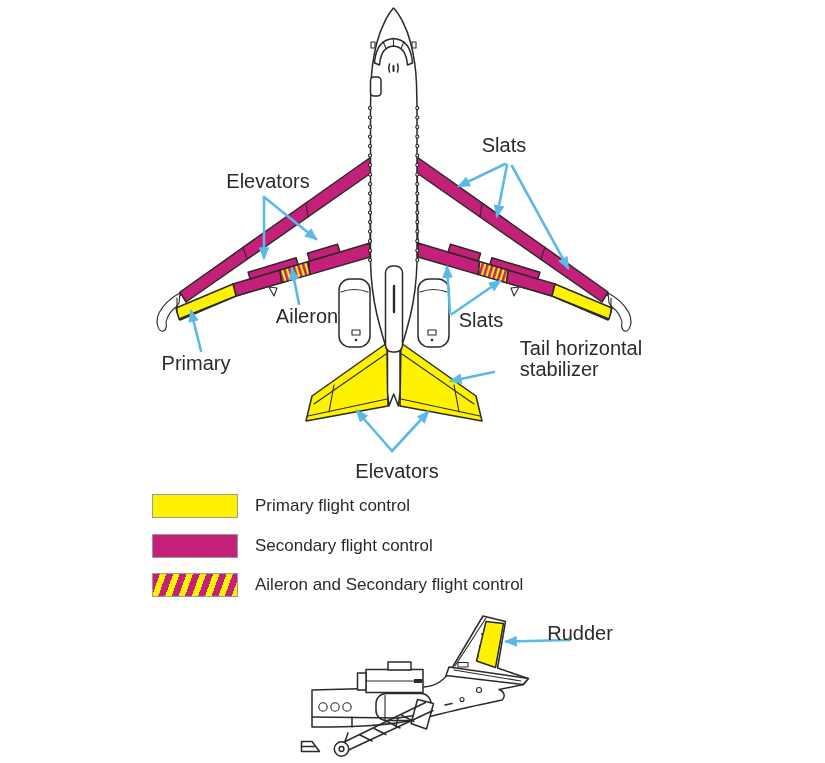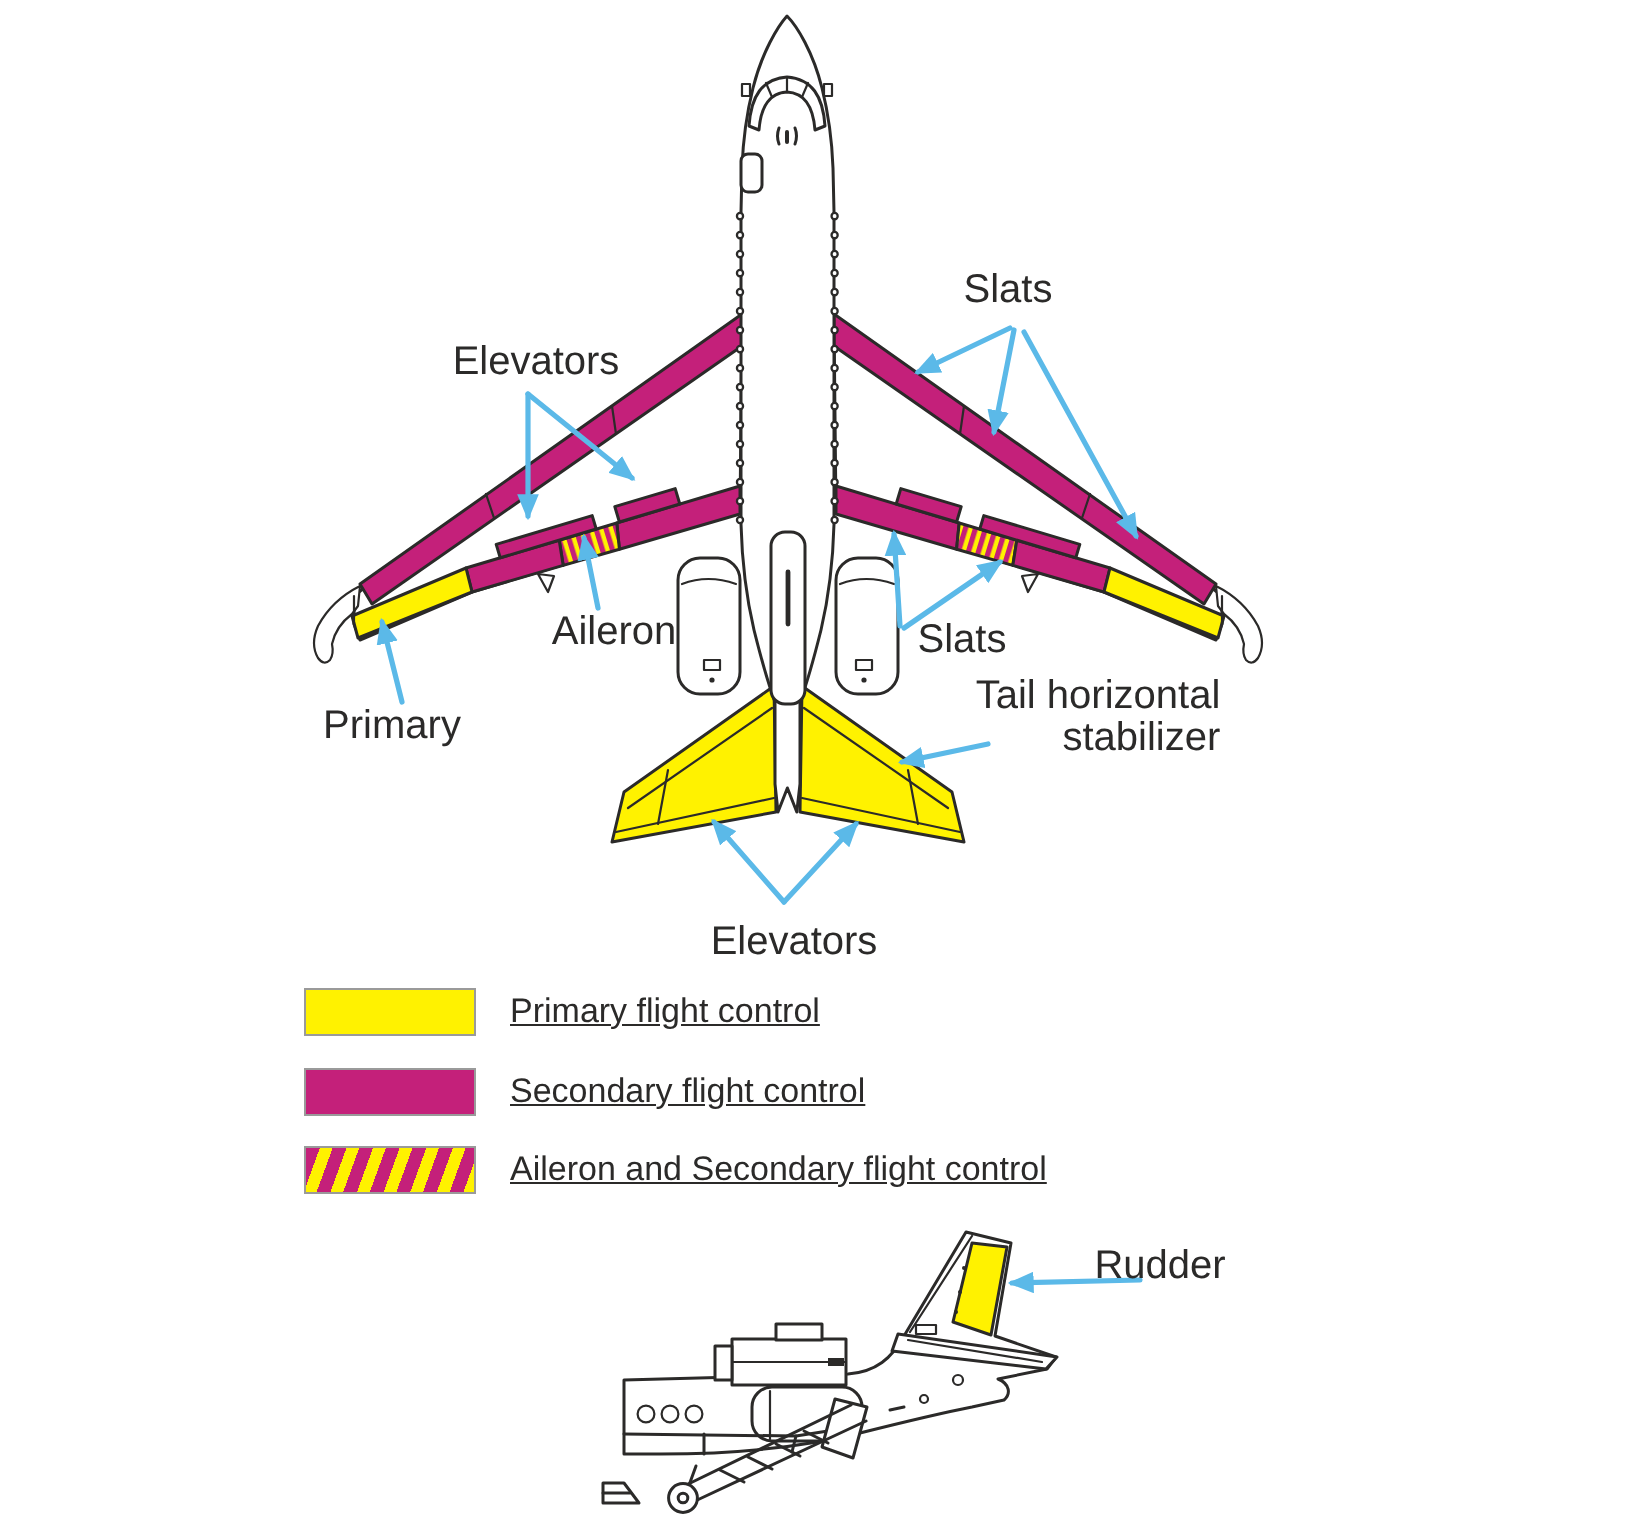--- a/index.html
+++ b/index.html
@@ -12,26 +12,26 @@
   .f-secondary{fill:var(--secondary);}
   .f-stripesL{fill:url(#stripesL);}
   .f-stripesR{fill:url(#stripesR);}
   .f-dark{fill:var(--outline);stroke:none;}
   .thin{stroke-width:1.1;}
   .arrow{stroke:var(--arrow);stroke-width:2.6;}
   .dots-outer{stroke-width:4.2;stroke-dasharray:0.1 9.4;}
   .dots-inner{stroke:#fff;stroke-width:1.9;stroke-dasharray:0.1 9.4;}
   .ah{fill:var(--arrow);stroke:none;}
   .lbl{position:absolute;font-size:20px;line-height:20px;white-space:nowrap;transform:translateX(-50%);}
-  .lbl2{text-align:right;line-height:21px;white-space:nowrap;}
+  .lbl2{text-align:left;line-height:21px;white-space:nowrap;margin-left:32px;}
   .legend-swatch{position:absolute;left:152px;width:84px;height:22px;border:1px solid #9a9a9a;}
   .sw-primary{background:var(--primary);}
   .sw-secondary{background:var(--secondary);}
   .sw-both{background:repeating-linear-gradient(110deg,var(--secondary) 0 6.5px,var(--primary) 6.5px 12.5px);}
-  .legend-label{position:absolute;left:255px;font-size:17px;line-height:22px;white-space:nowrap;text-decoration:underline;}
+  .legend-label{position:absolute;left:255px;font-size:17px;line-height:22px;white-space:nowrap;}
 </style>
 </head>
 <body>
 
 <div class="stage">
 
 <svg width="825" height="763" viewBox="0 0 825 763">
   <defs>
     <marker id="ah" viewBox="0 0 12 10" refX="10" refY="5" markerWidth="13" markerHeight="11" markerUnits="userSpaceOnUse" orient="auto">
       <path class="ah" d="M0,0 L12,5 L0,10 Z"></path>

